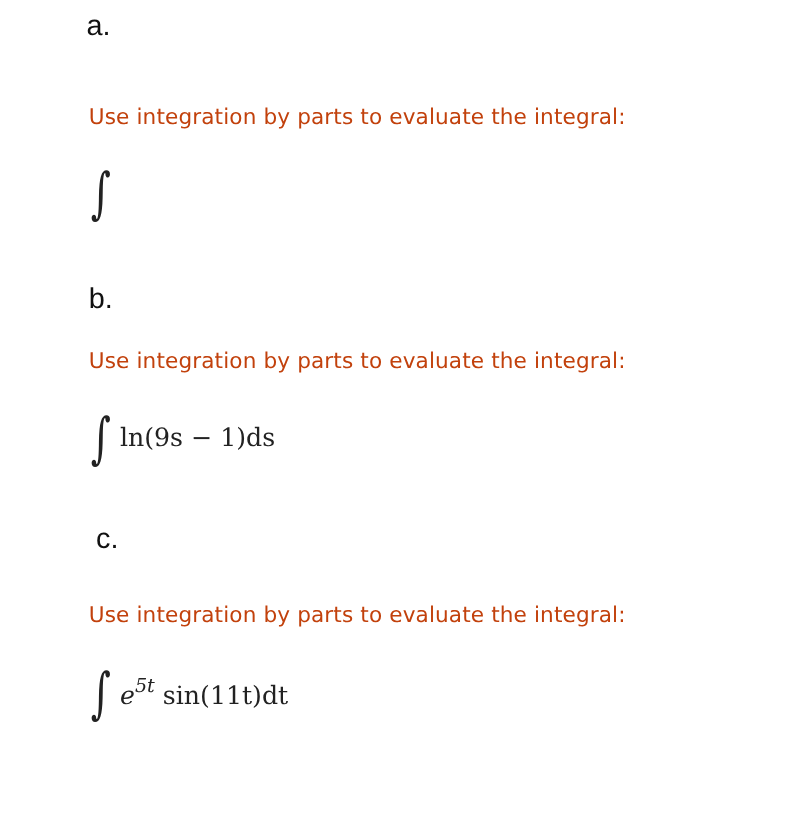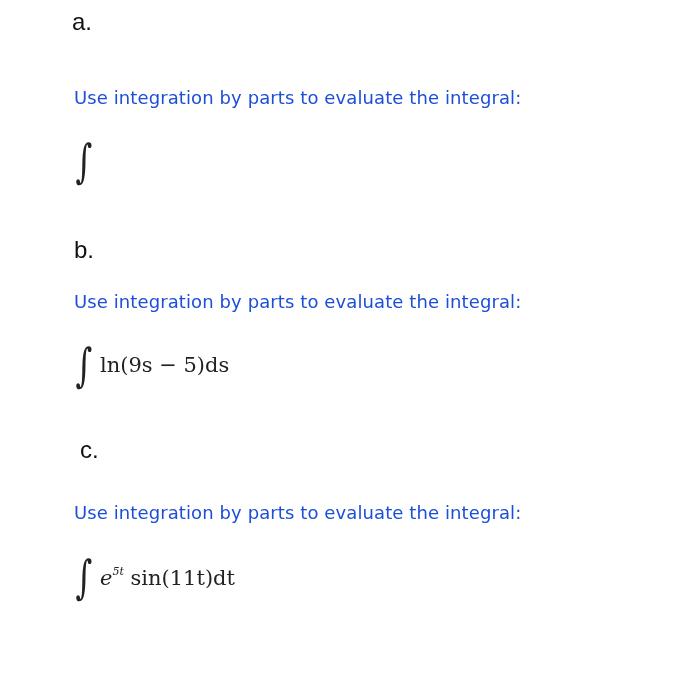--- a/index.html
+++ b/index.html
@@ -4,48 +4,48 @@
   <style>
     html, body { margin: 0; padding: 0; }
     body {
       width: 673px; height: 700px; background: #ffffff; position: relative; overflow: hidden;
       color: #1a1a1a;
     }
     .label {
       position: absolute; font-family: "Liberation Sans", sans-serif; font-size: 24px; color: #111;
     }
     .prompt {
-      position: absolute; font-family: "DejaVu Sans", sans-serif; font-size: 18px; color: #1d4ed8;
+      position: absolute; font-family: "DejaVu Sans", sans-serif; font-size: 18px; color: #c2410c;
       letter-spacing: 0.1px;
     }
     .math {
       position: absolute; font-family: "DejaVu Serif", "Liberation Serif", serif; font-size: 21px; color: #222;
       white-space: nowrap; display: flex; align-items: center;
     }
     .integral {
       font-family: "DejaVu Serif", serif; font-size: 46px; font-style: italic; line-height: 1;
       transform: scaleX(0.7); display: inline-block; margin-right: 4px; font-weight: 300;
     }
     .expr i { font-style: italic; }
-    .expr sup { font-size: 11px; vertical-align: 10px; font-style: italic; }
+    .expr sup { font-size: 16px; vertical-align: 10px; font-style: italic; }
   </style>
 </head>
 <body>
 
 <div class="label" style="left:72px; top:8px;">a.</div>
 <div class="prompt" style="left:74px; top:87px;">Use integration by parts to evaluate the integral:</div>
 <div class="math" style="left:72px; top:138px;">
   <span class="integral">∫</span>
 </div>
 
 <div class="label" style="left:74px; top:236px;">b.</div>
 <div class="prompt" style="left:74px; top:291px;">Use integration by parts to evaluate the integral:</div>
 <div class="math" style="left:72px; top:342px;">
   <span class="integral">∫</span>
-  <span class="expr">ln(9s − 5)ds</span>
+  <span class="expr">ln(9s − 1)ds</span>
 </div>
 
 <div class="label" style="left:80px; top:436px;">c.</div>
 <div class="prompt" style="left:74px; top:502px;">Use integration by parts to evaluate the integral:</div>
 <div class="math" style="left:72px; top:554px;">
   <span class="integral">∫</span>
   <span class="expr">
     <i>e</i><sup>5t</sup>
     <span>sin(11t)dt</span>
   </span>

